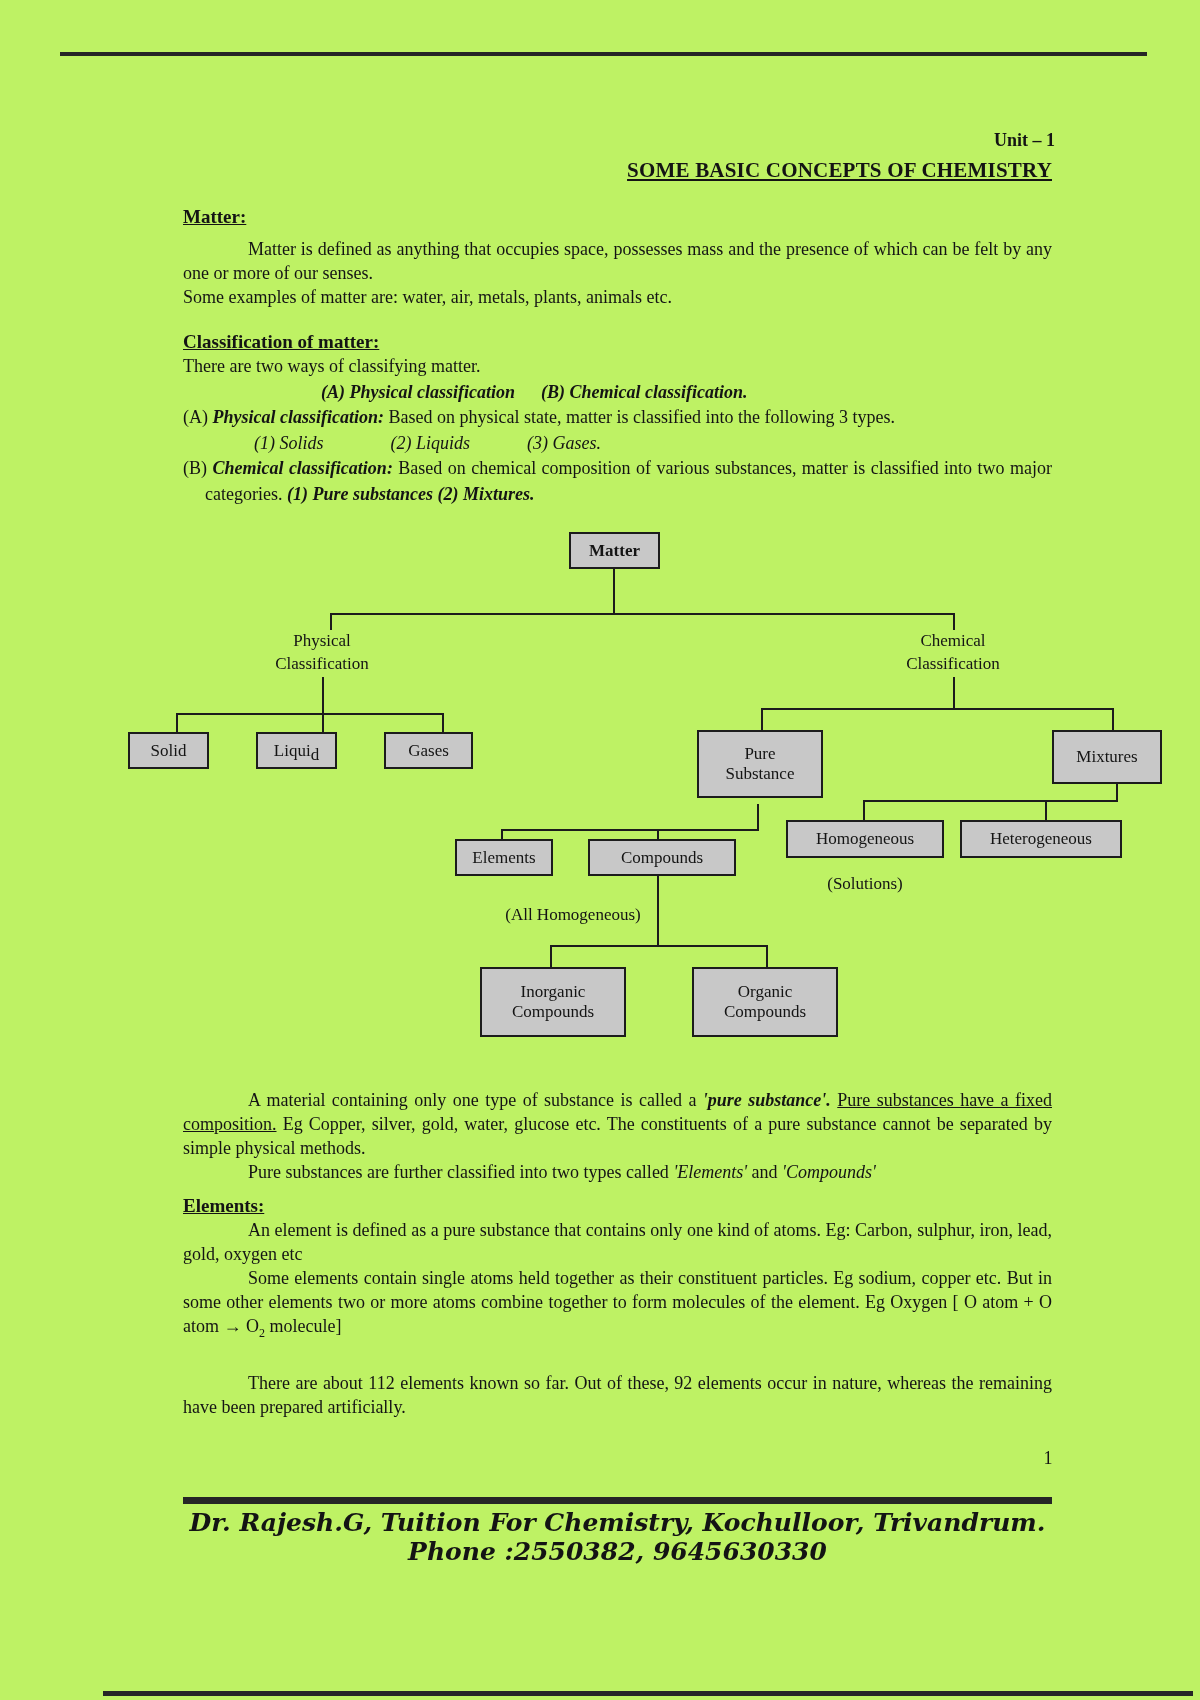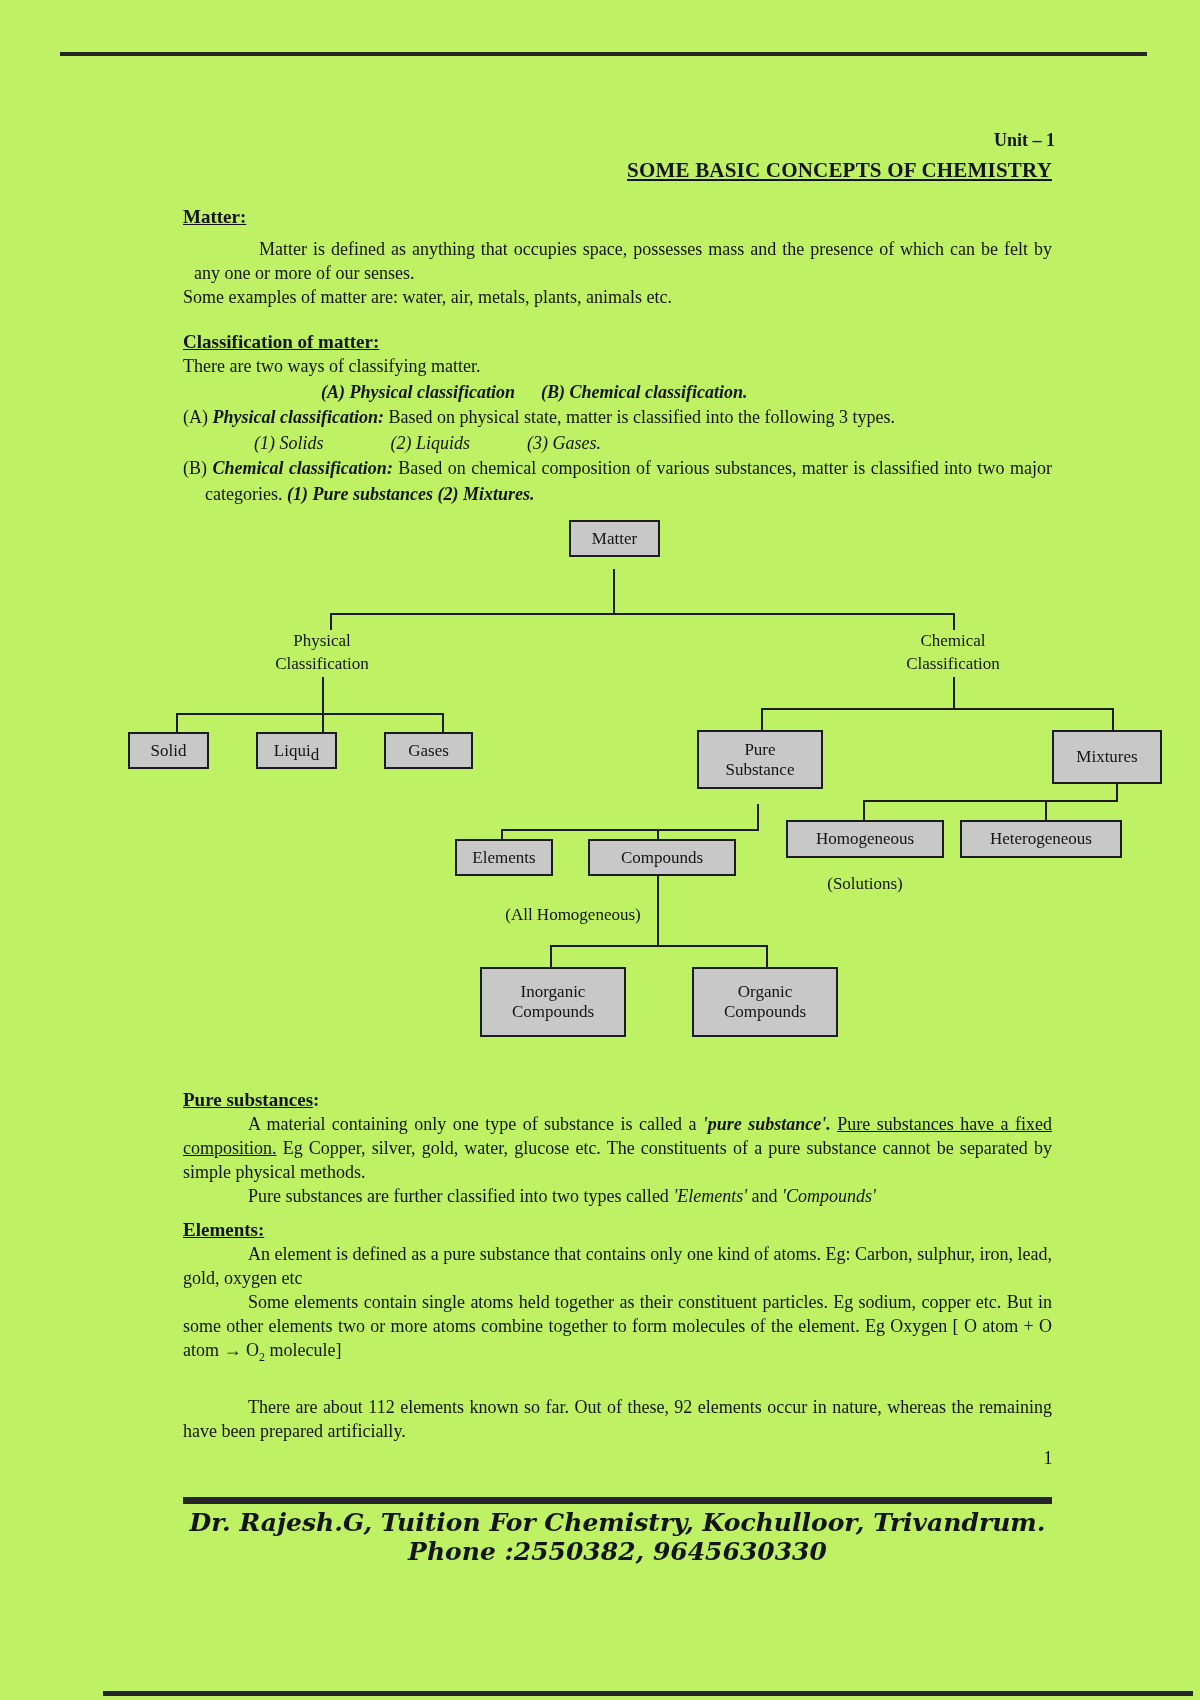--- a/index.html
+++ b/index.html
@@ -46,21 +46,21 @@
 
 <div class="page">
 
   <div class="rule" style="left:60px; top:52px; width:1087px; height:4px;"></div>
 
   <div class="abs unit" style="left:755px; top:130px; width:300px;">Unit – 1</div>
   <div class="abs title" style="left:183px; top:158px; width:869px;">SOME BASIC CONCEPTS OF CHEMISTRY</div>
 
   <div class="abs flow" style="left:183px; top:205px; width:869px;">
     <div class="hdg">Matter:</div>
-    <p class="ind" style="margin:8px 0 0 11px;">Matter is defined as anything that occupies space, possesses mass and the presence of which can be felt by any one or more of our senses.</p>
+    <p class="ind" style="margin:8px 0 0 0;">Matter is defined as anything that occupies space, possesses mass and the presence of which can be felt by any one or more of our senses.</p>
     <p class="noj" style="margin:0;">Some examples of matter are: water, air, metals, plants, animals etc.</p>
 
     <div class="hdg" style="margin-top:21px;">Classification of matter:</div>
     <div class="cls">
       <div class="noj">There are two ways of classifying matter.</div>
       <div class="noj">
         <span class="bi" style="margin-left:138px;">(A) Physical classification</span><span class="bi" style="margin-left:26px;">(B) Chemical classification.</span>
       </div>
       <div><span>(A) </span><span class="bi">Physical classification:</span><span> Based on physical state, matter is classified into the following 3 types.</span></div>
       <div class="noj">
@@ -105,35 +105,35 @@
 
     <div class="dlabel" style="left:232px; top:629px; width:180px;">
       <div>Physical</div>
       <div>Classification</div>
     </div>
     <div class="dlabel" style="left:863px; top:629px; width:180px;">
       <div>Chemical</div>
       <div>Classification</div>
     </div>
 
-    <div class="dbox" style="left:569px; top:520px; width:91px; height:37px;">
+    <div class="dbox" style="left:569px; top:532px; width:91px; height:37px;font-weight:bold;">
         <span>Matter</span>
       </div>
 
     <div class="dbox" style="left:128px; top:732px; width:81px; height:37px;">
         <span>Solid</span>
       </div>
     <div class="dbox" style="left:256px; top:732px; width:81px; height:37px;">
         <span><span>Liqui</span><span class="lowered">d</span></span>
       </div>
     <div class="dbox" style="left:384px; top:732px; width:89px; height:37px;">
         <span>Gases</span>
       </div>
 
-    <div class="dbox" style="left:697px; top:730px; width:126px; height:59px;">
+    <div class="dbox" style="left:697px; top:730px; width:126px; height:68px;">
       <span>Pure</span>
       <span>Substance</span>
     </div>
     <div class="dbox" style="left:1052px; top:730px; width:110px; height:54px;">
         <span>Mixtures</span>
       </div>
 
     <div class="dbox" style="left:786px; top:820px; width:158px; height:38px;">
         <span>Homogeneous</span>
       </div>
@@ -154,21 +154,20 @@
       <span>Inorganic</span>
       <span>Compounds</span>
     </div>
     <div class="dbox" style="left:692px; top:967px; width:146px; height:70px;">
       <span>Organic</span>
       <span>Compounds</span>
     </div>
   </div>
 
   <div class="abs flow" style="left:183px; top:1088px; width:869px;">
-    <div><span class="hdg">Pure substances</span><span class="hdg" style="text-decoration:none;">:</span></div>
     <p class="ind" style="margin:0;"><span>A material containing only one type of substance is called a </span><span class="bi">'pure substance'.</span><span> </span><span class="un">Pure substances have a fixed composition.</span><span> Eg  Copper, silver, gold, water, glucose etc. The constituents of a pure substance cannot be separated by simple physical methods.</span></p>
     <p class="ind noj" style="margin:0;"><span>Pure substances are further classified into two types called </span><span class="it">'Elements'</span><span> and </span><span class="it">'Compounds'</span></p>
 
     <div class="hdg" style="margin-top:10px;">Elements:</div>
     <p class="ind" style="margin:0;">An element is defined as a pure substance that contains only one kind of atoms. Eg: Carbon, sulphur, iron, lead, gold, oxygen etc</p>
     <p class="ind" style="margin:0;"><span>Some elements contain single atoms held together as their constituent particles. Eg sodium, copper etc. But in some other elements two or more atoms combine together to form molecules of the element. Eg Oxygen [ O atom + O atom → O</span><span class="subsc">2</span><span> molecule]</span></p>
     <p class="ind" style="margin:26px 0 0 0;">There are about 112 elements known so far. Out of these, 92 elements occur in nature, whereas the remaining have been prepared artificially.</p>
   </div>
 
   <div class="abs pagenum" style="left:1033px; top:1448px; width:30px; text-align:center;">1</div>

